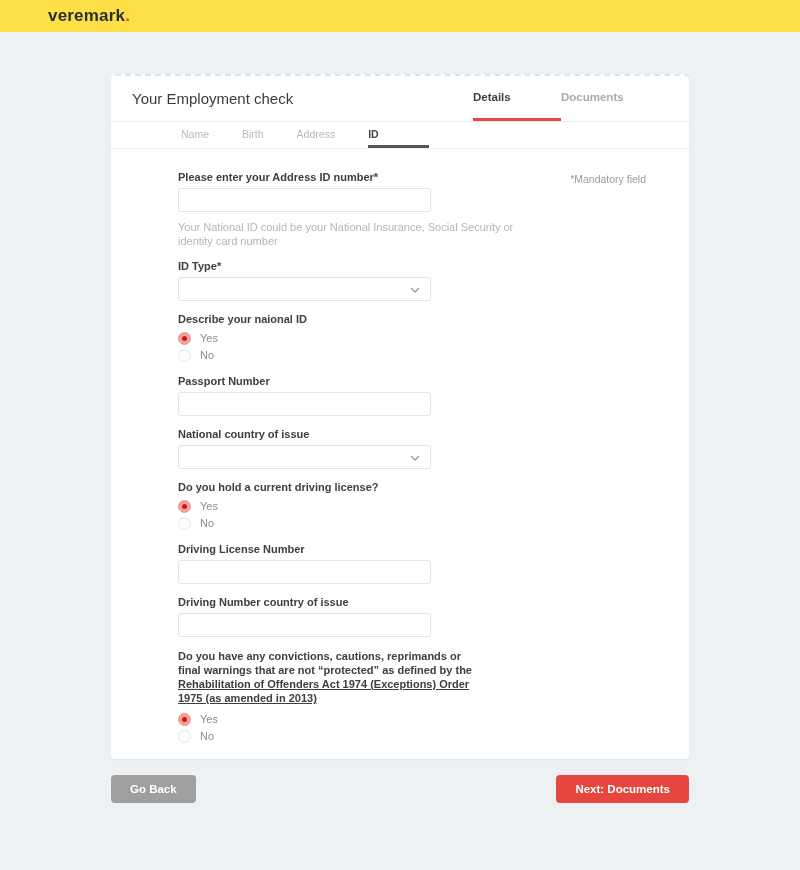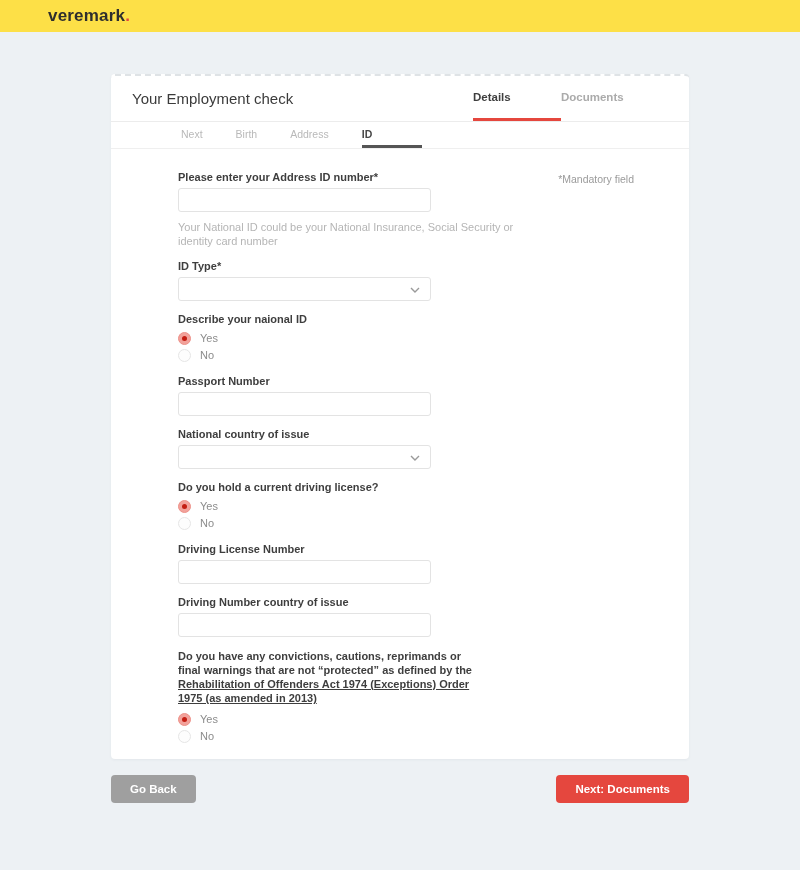--- a/index.html
+++ b/index.html
@@ -78,21 +78,21 @@
     font-weight: 700;
     border-bottom-color: #555555;
     padding-right: 50px;
   }
 
   
   .form-body { position: relative; padding: 22px 0 14px 67px; }
   .mandatory-note {
     position: absolute;
     top: 24px;
-    right: 55px;
+    right: 43px;
     font-size: 10.5px;
     color: #9b9b9b;
   }
   .field { margin-bottom: 12px; }
   .q-label {
     display: block;
     font-size: 11px;
     font-weight: 700;
     color: #3e3e3e;
     line-height: 12px;
@@ -193,21 +193,21 @@
 
     <div class="card-header">
       <h1 class="card-title">Your Employment check</h1>
       <nav class="main-tabs">
         <div class="main-tab active">Details</div>
         <div class="main-tab">Documents</div>
       </nav>
     </div>
 
     <nav class="subtabs">
-      <div class="subtab">Next</div>
+      <div class="subtab">Name</div>
       <div class="subtab">Birth</div>
       <div class="subtab">Address</div>
       <div class="subtab active">ID</div>
     </nav>
 
     <div class="form-body">
       <div class="mandatory-note">*Mandatory field</div>
 
       <div class="field">
         <label class="q-label">Please enter your Address ID number*</label>

